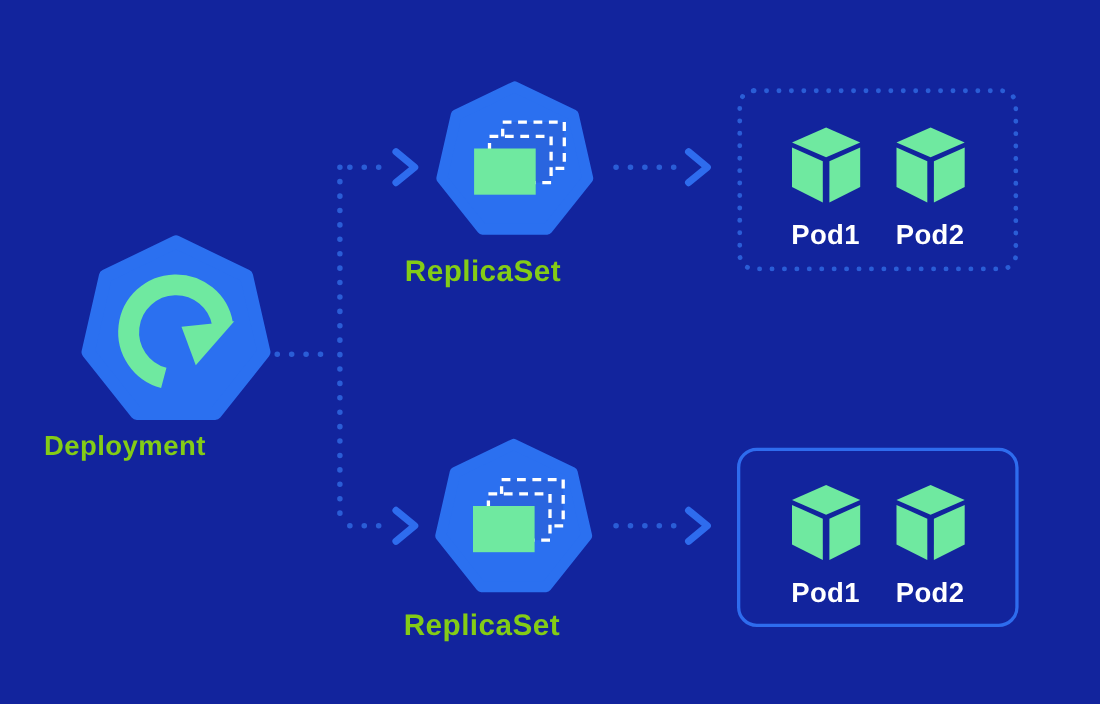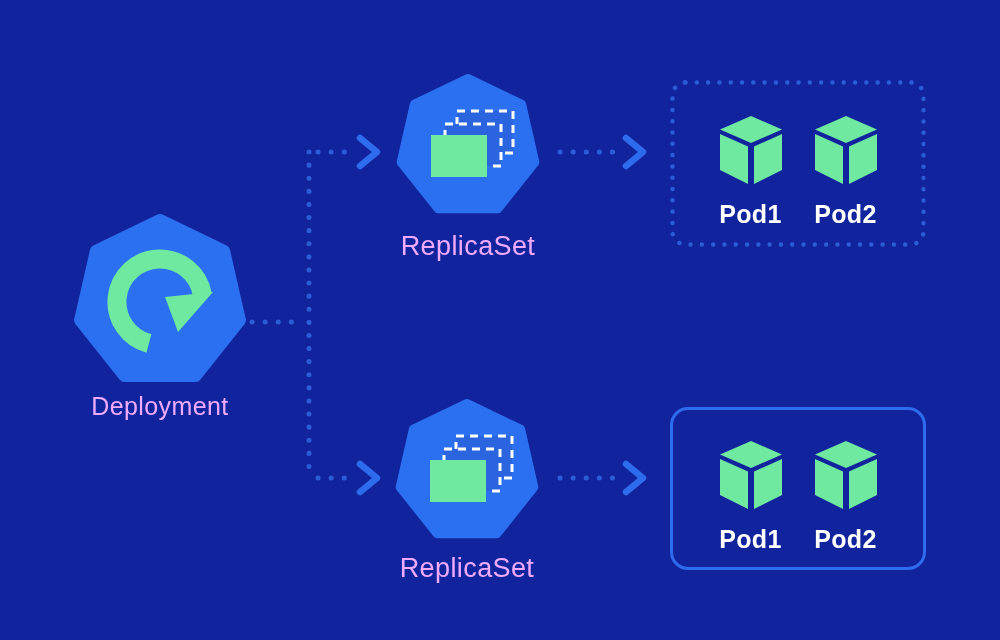--- a/index.html
+++ b/index.html
@@ -22,21 +22,21 @@
   }
   .chevron {
     stroke: #2E6CEE; stroke-width: 6.5;
     stroke-linecap: round; stroke-linejoin: round;
     fill: none;
   }
 
   
   .heptagon { fill: #2B70F0; stroke: #2B70F0; stroke-linejoin: round; }
   .node-label {
-    color: #f0abfc; font-weight: 400; text-align: center;
+    color: #84cc16; font-weight: 700; 
     letter-spacing: 0.4px;
   }
   #deployment-label { left: 40px; top: 392px; width: 240px; font-size: 25px; }
   #replicaset-top-label { left: 368px; top: 231px; width: 200px; font-size: 27px; }
   #replicaset-bottom-label { left: 367px; top: 553px; width: 200px; font-size: 27px; }
 
   
   .rs-dashed { fill: #2A65DF; stroke: #FFFFFF; stroke-width: 3; stroke-dasharray: 8 6; }
   .rs-green  { fill: #6FE9A0; }
 

